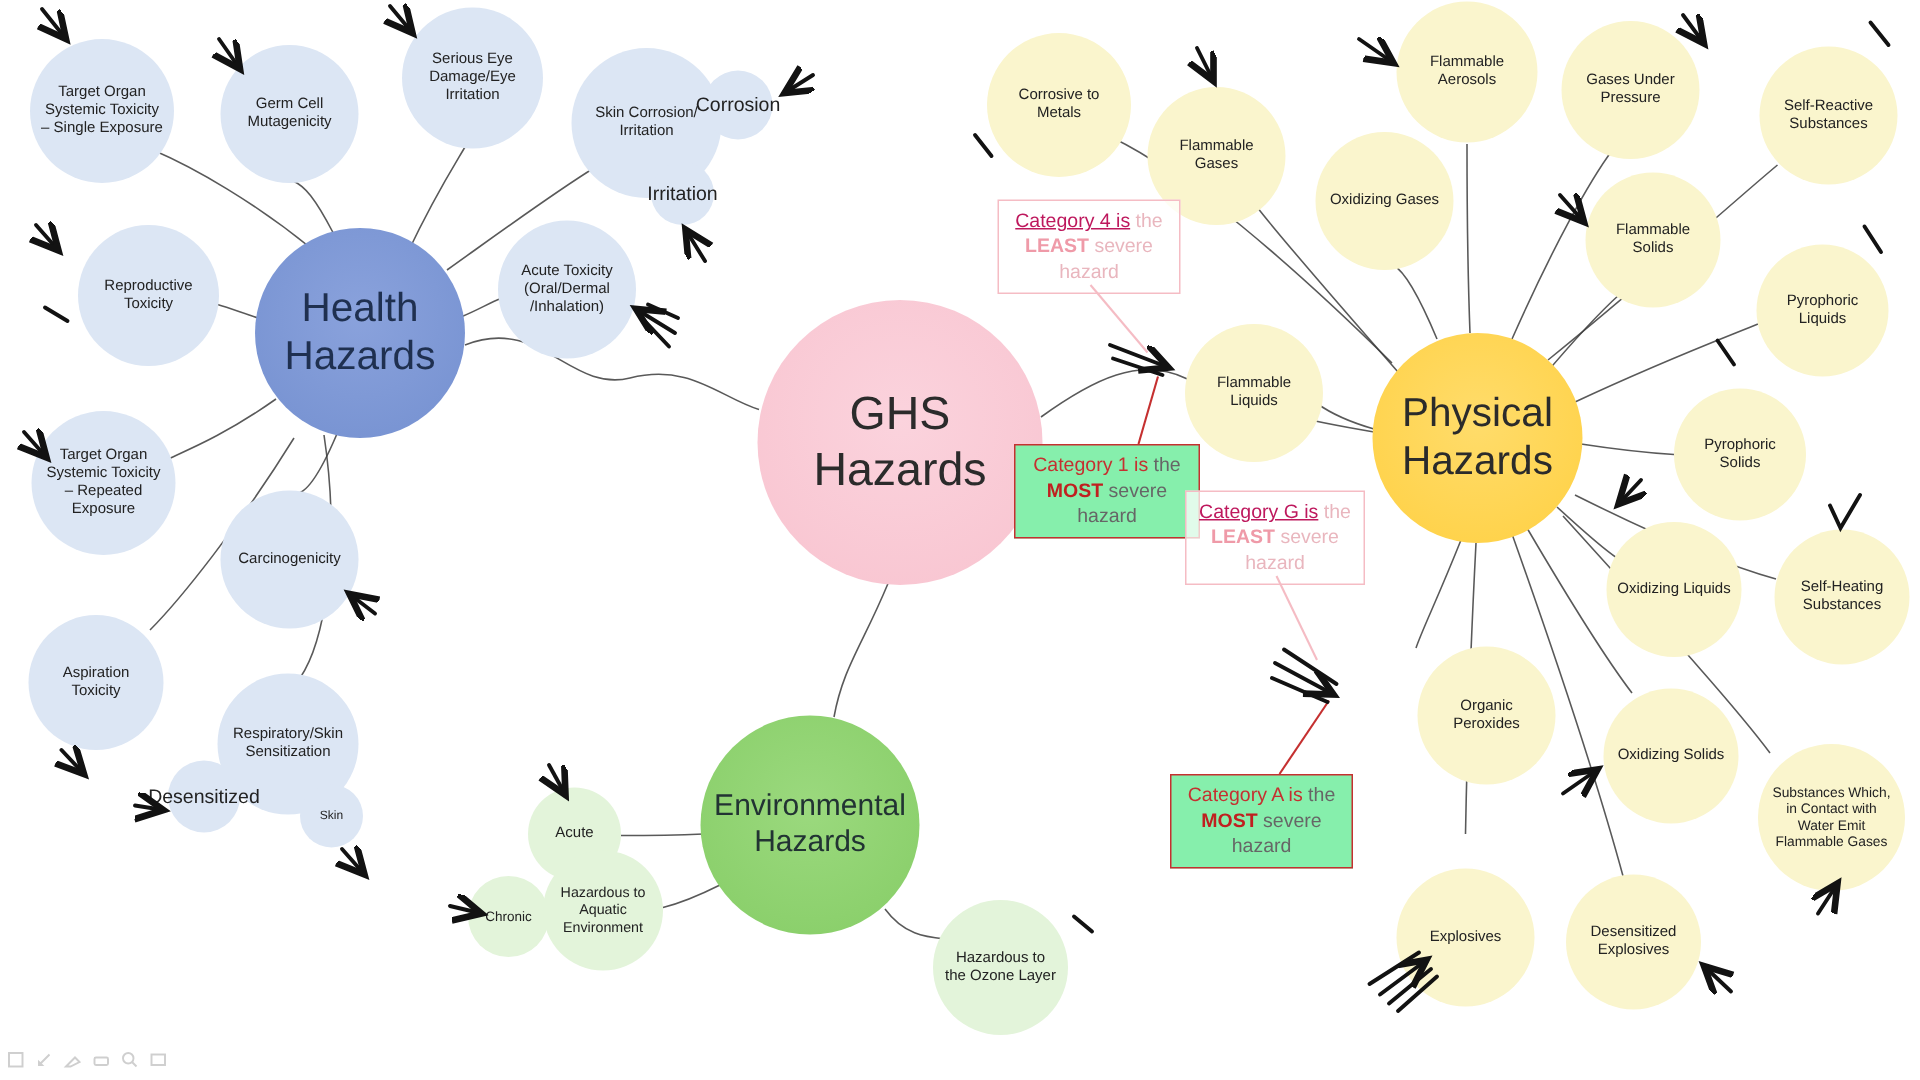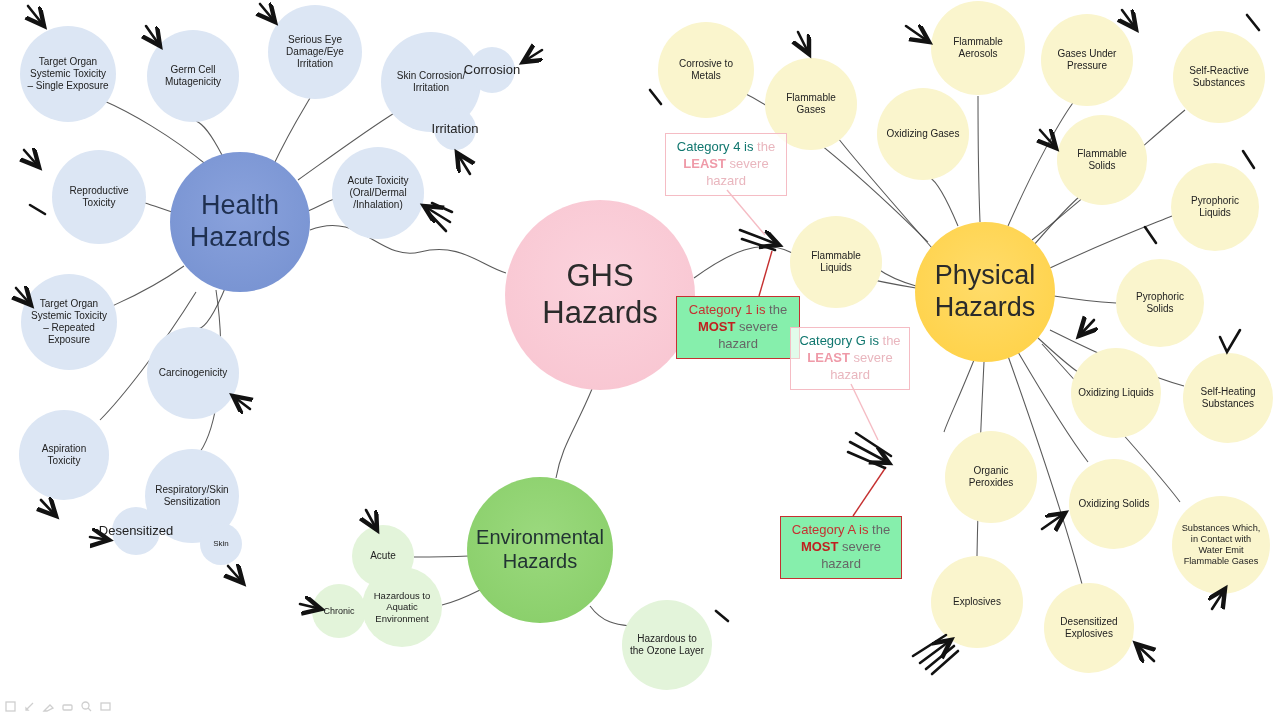--- a/index.html
+++ b/index.html
@@ -16,21 +16,21 @@
   .hub-phys{background:radial-gradient(circle at 50% 42%,#ffdc6b,#ffd042);font-size:27px;color:#2b2b2b;}
   .n-phys{background:#faf5cd;font-size:10px;}
   .hub-env{background:radial-gradient(circle at 50% 42%,#9bd97e,#86cd66);font-size:20px;color:#233;}
   .n-env{background:#e3f4da;font-size:10px;}
   .callout{position:absolute;background:#86efac;border:1.5px solid;padding:5px 8px;font-size:13px;
            text-align:center;line-height:1.3;z-index:4;box-sizing:border-box;}
   .callout.solid{border-color:#c53030;color:#666;}
   .callout.solid .lead{color:#c53030;}
   .callout.solid .em{color:#c02020;font-weight:bold;}
   .callout.faded{border-color:#f5bcc4;color:#e9b6be;background:rgba(255,255,255,.75);}
-  .callout.faded .lead{color:#0f766e;}
+  .callout.faded .lead{color:#be185d;text-decoration:underline;}
   .callout.faded .em{color:#ef9aa8;font-weight:bold;}
   .edge{fill:none;stroke:#3c3c3c;stroke-width:1.05;opacity:.85;}
   .arrow{fill:none;stroke:#121212;stroke-width:2.6;stroke-linecap:round;}
   .tick{fill:none;stroke:#121212;stroke-width:2.6;stroke-linecap:round;}
   .ptr-solid{stroke:#c53030;stroke-width:1.4;}
   .ptr-faded{stroke:#f5bcc4;stroke-width:1.4;}
   #toolbar{position:absolute;left:3px;top:699px;display:flex;gap:5px;z-index:6;}
   #toolbar .ticon{width:14px;height:14px;display:inline-flex;align-items:center;justify-content:center;cursor:pointer;}
   #toolbar svg{stroke:#cfcfcf;fill:none;stroke-width:1.3;}
 </style>
@@ -110,21 +110,21 @@
 <div class="node n-phys" style="left:877px;top:88px;width:92px;height:92px">Oxidizing Gases</div>
 <div class="node n-phys" style="left:1057px;top:115px;width:90px;height:90px">Flammable Solids</div>
 <div class="node n-phys" style="left:1171px;top:163px;width:88px;height:88px">Pyrophoric Liquids</div>
 <div class="node n-phys" style="left:790px;top:216px;width:92px;height:92px">Flammable Liquids</div>
 <div class="node n-phys" style="left:1116px;top:259px;width:88px;height:88px">Pyrophoric Solids</div>
 <div class="node n-phys" style="left:1071px;top:348px;width:90px;height:90px">Oxidizing Liquids</div>
 <div class="node n-phys" style="left:1183px;top:353px;width:90px;height:90px">Self-Heating Substances</div>
 <div class="node n-phys" style="left:945px;top:431px;width:92px;height:92px">Organic Peroxides</div>
 <div class="node n-phys" style="left:1069px;top:459px;width:90px;height:90px">Oxidizing Solids</div>
 <div class="node n-phys" style="left:1172px;top:496px;width:98px;height:98px;font-size:9.2px">Substances Which, in Contact with Water Emit Flammable Gases</div>
-<div class="node n-phys" style="left:931px;top:556px;width:92px;height:92px">Explosives</div>
+<div class="node n-phys" style="left:931px;top:579px;width:92px;height:92px">Explosives</div>
 <div class="node n-phys" style="left:1044px;top:583px;width:90px;height:90px">Desensitized Explosives</div>
 
 <div class="callout faded" style="left:665px;top:133px;width:122px">
   <span class="lead">Category 4 is</span>
   <span>the</span>
   <b class="em">LEAST</b>
   <span>severe hazard</span>
 </div>
 <div class="callout solid" style="left:676px;top:296px;width:124px">
   <span class="lead">Category 1 is</span>

